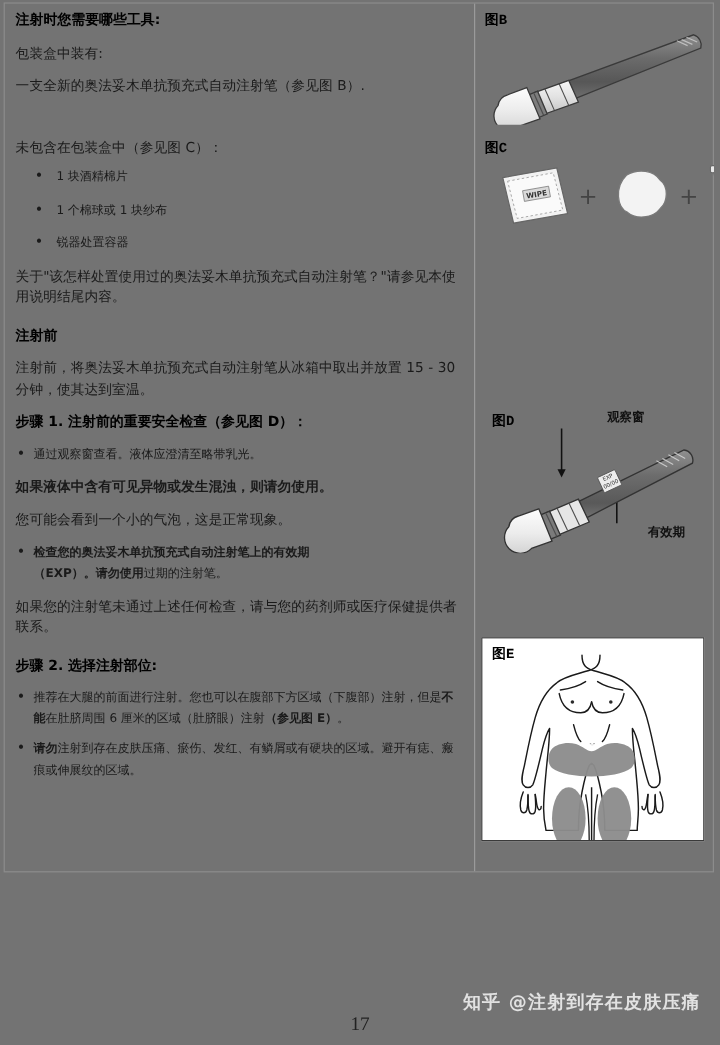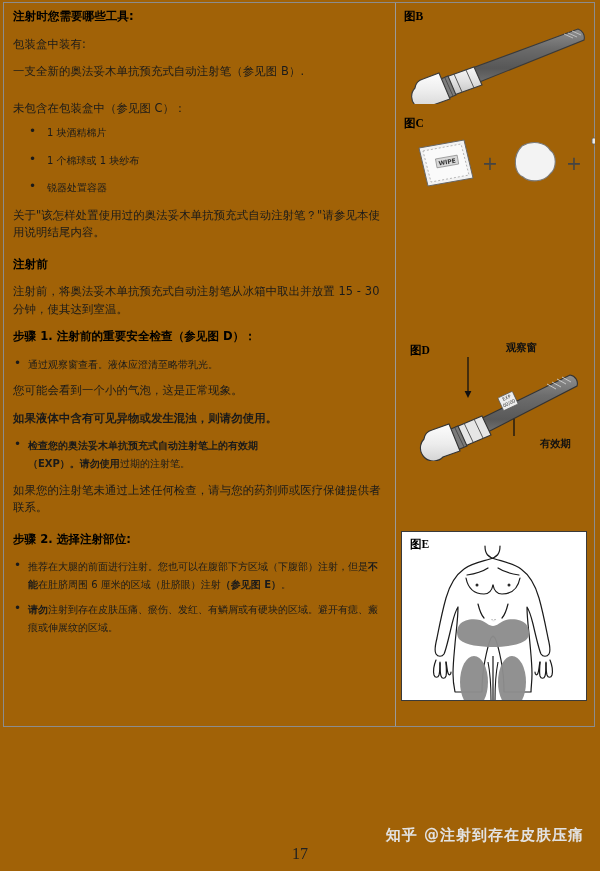--- a/index.html
+++ b/index.html
@@ -15,21 +15,21 @@
     color: #000;
     overflow: hidden;
   }
 
   
   #page {
     position: absolute;
     left: 0; top: 0;
     width: 600px;
     height: 871px;
-    background: #a16207;
+    background: #737373;
   }
 
   
   #content-frame {
     position: absolute;
     left: 3px;
     top: 2px;
     width: 592px;
     height: 725px;
     border: 1px solid #8c8c8c;
@@ -68,21 +68,21 @@
   .para.bold, .heading {
     font-weight: bold;
   }
   .heading {
     font-size: 11.6px;
     line-height: 17.5px;
     margin: 0 0 10px 0;
     color: #000;
   }
   .tight { margin-bottom: 7px; }
-  .gap-lg { margin-bottom: 19px; }
+  .gap-lg { margin-bottom: 34px; }
   .gap-md { margin-bottom: 14px; }
   b, .b { font-weight: bold; }
 
   ul.bullets {
     margin: 0 0 9px 0;
     padding: 0 0 0 0;
     list-style: none;
   }
   ul.bullets li {
     font-size: 10px;
@@ -104,21 +104,21 @@
     margin-bottom: 8px;
   }
   ul.bullets.tightind li::before {
     left: 1px;
   }
 
   
   .fig-label {
     font-weight: bold;
     font-size: 11.6px;
-    font-family: Liberation Serif, serif;
+    font-family: Liberation Mono, monospace;
   }
   .fig-block { position: absolute; }
 
   #fig-b { left: 6px; top: 6px; width: 193px; height: 95px; }
   #fig-c { left: 6px; top: 113px; width: 193px; height: 85px; }
   #fig-d { left: 6px; top: 338px; width: 193px; height: 120px; }
   #fig-e {
     left: 5px; top: 528px;
     width: 186px; height: 170px;
     border: 1px solid #3a3a3a;
@@ -193,23 +193,23 @@
       <p class="heading">注射前</p>
 
       <p class="para">注射前，将奥法妥木单抗预充式自动注射笔从冰箱中取出并放置 15 - 30 分钟，使其达到室温。</p>
 
       <p class="heading">步骤 1. 注射前的重要安全检查（参见图 D）：</p>
 
       <ul class="bullets tightind">
         <li>通过观察窗查看。液体应澄清至略带乳光。</li>
       </ul>
 
+      <p class="para bold">如果液体中含有可见异物或发生混浊，则请勿使用。</p>
+
       <p class="para">您可能会看到一个小的气泡，这是正常现象。</p>
-
-      <p class="para bold">如果液体中含有可见异物或发生混浊，则请勿使用。</p>
 
       <ul class="bullets tightind">
         <li>
           <b>检查您的奥法妥木单抗预充式自动注射笔上的有效期</b><br>
           <b>（EXP）。请勿使用</b><span>过期的注射笔。</span>
         </li>
       </ul>
 
       <p class="para gap-md">如果您的注射笔未通过上述任何检查，请与您的药剂师或医疗保健提供者联系。</p>
 

